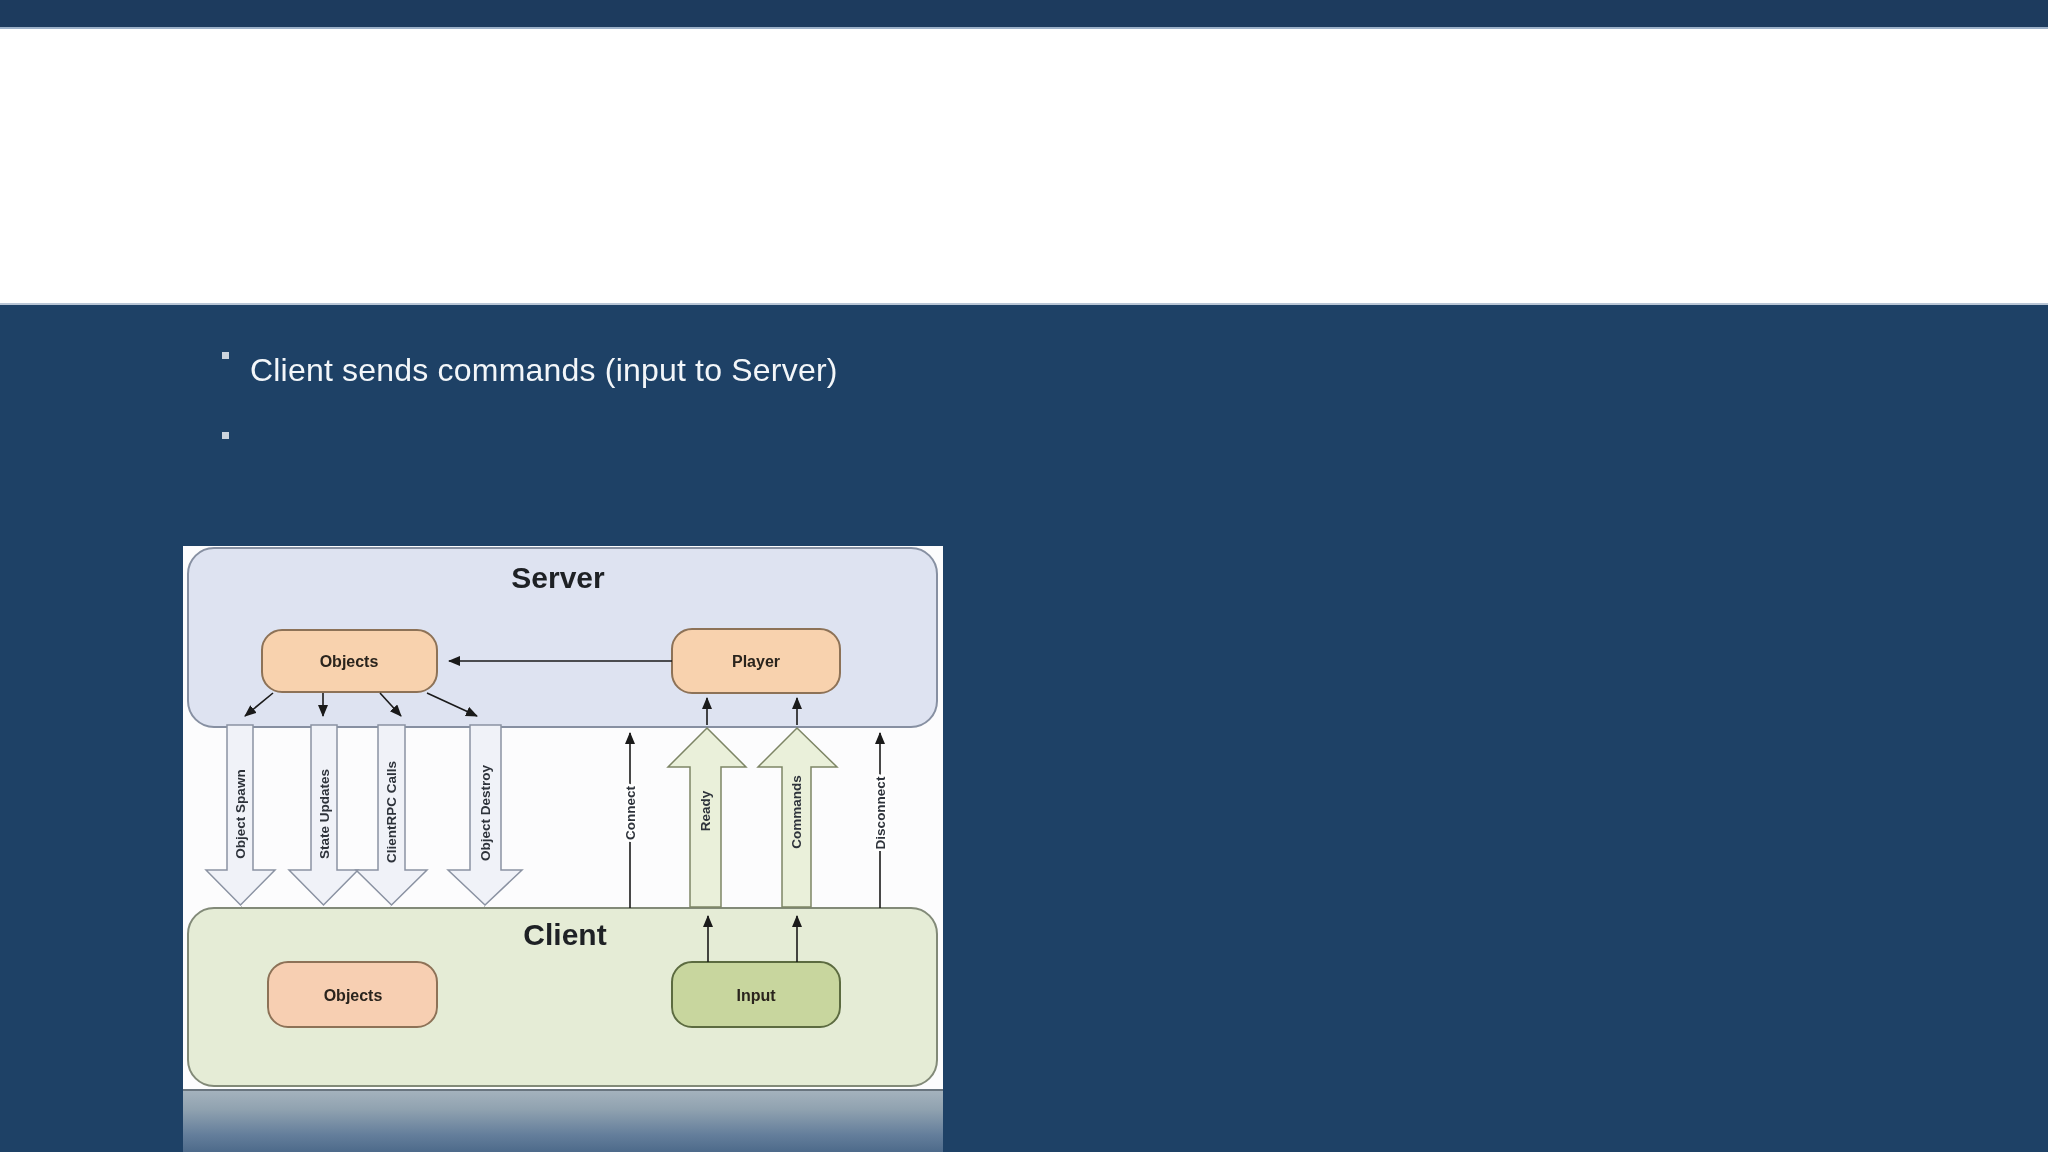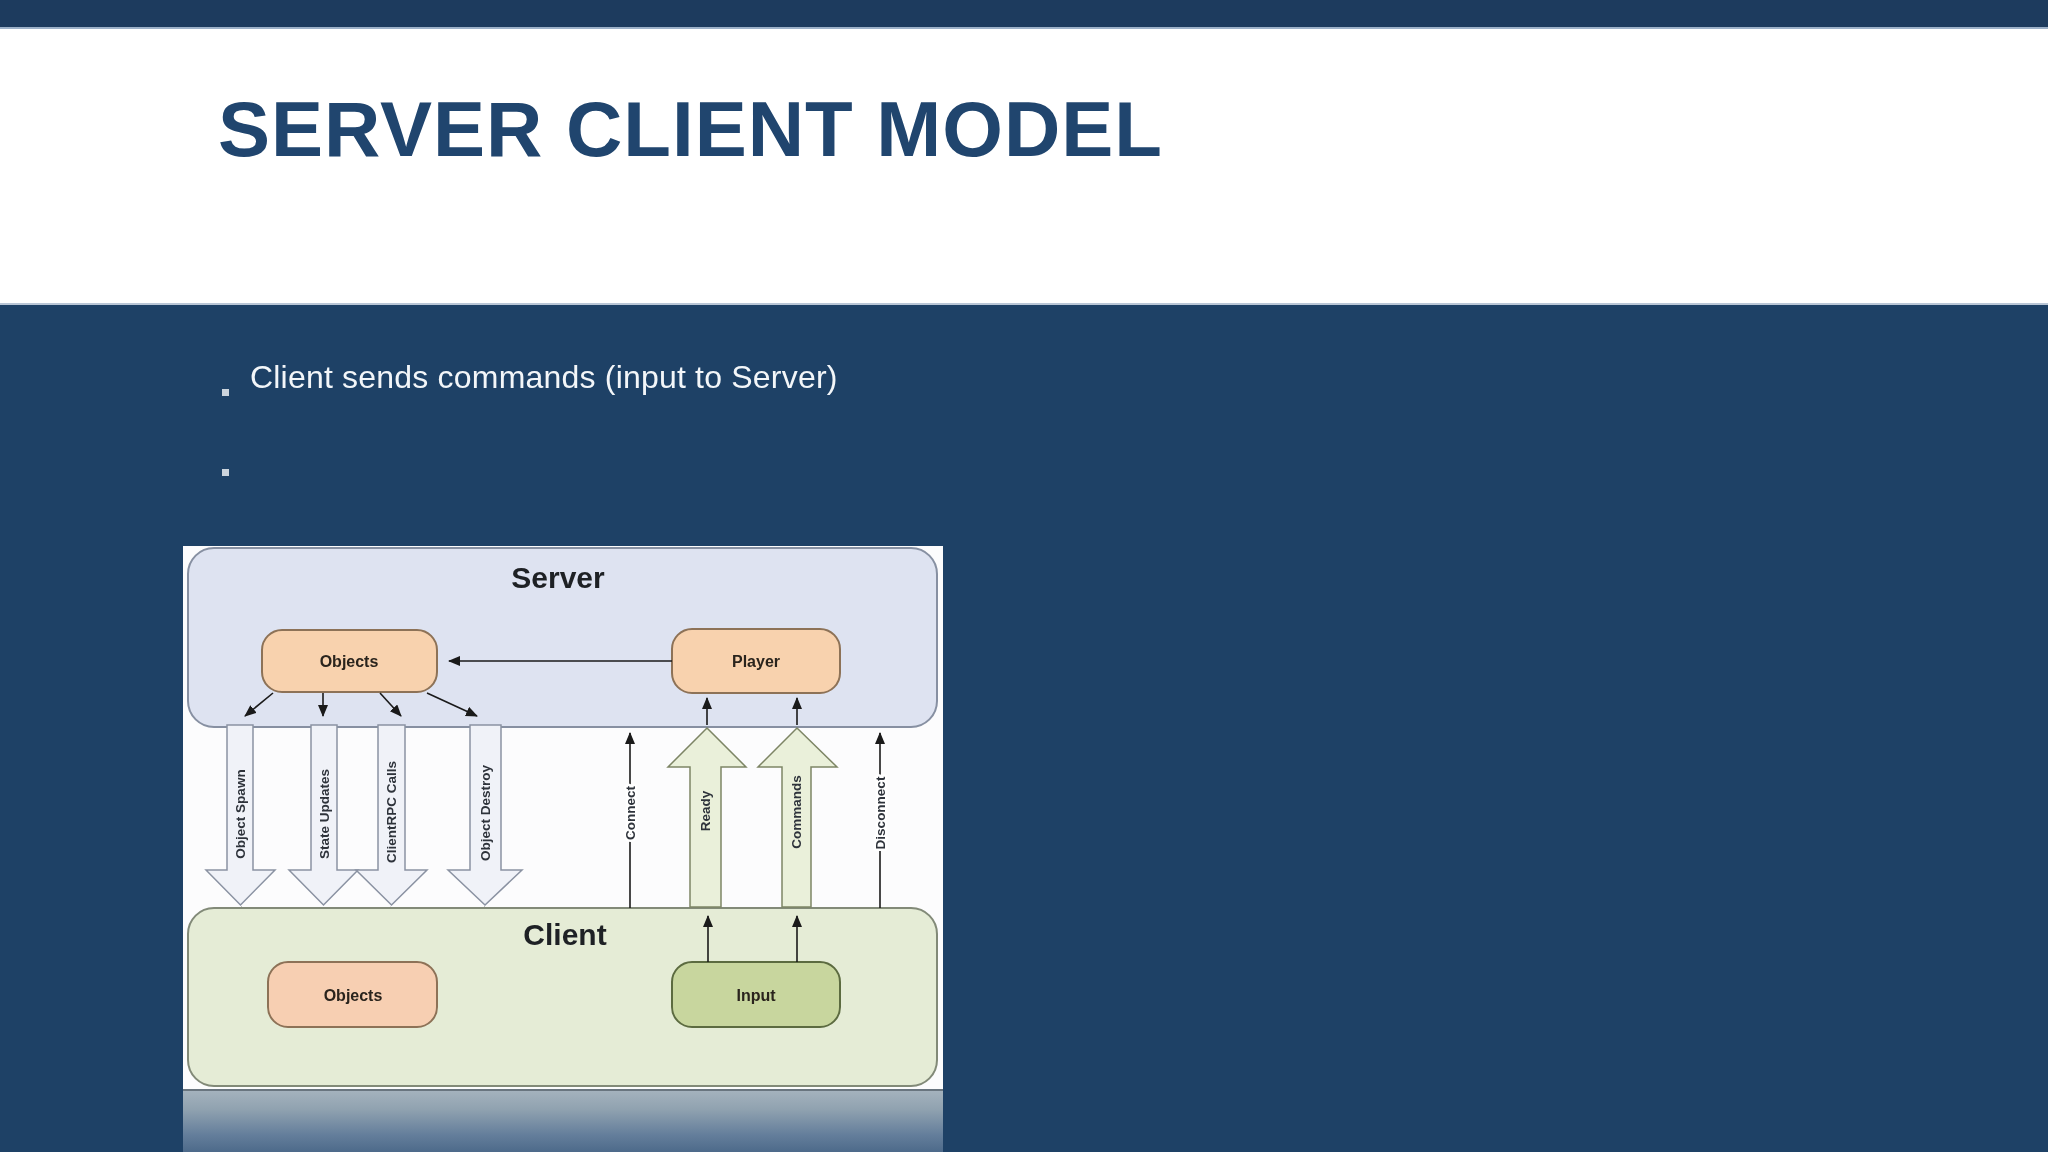--- a/index.html
+++ b/index.html
@@ -8,21 +8,21 @@
     background:#1e4166;font-family:"Liberation Sans",sans-serif;
   }
   .topbar{position:absolute;left:0;top:0;width:2048px;height:27px;background:#1d3b5e;}
   .accent-line{position:absolute;left:0;top:27px;width:2048px;height:2px;background:#9db1c9;}
   .title-band{position:absolute;left:0;top:29px;width:2048px;height:274px;background:#ffffff;border-bottom:2px solid #b9c6d6;}
   .slide-title{
     position:absolute;left:218px;top:84px;font-size:78px;font-weight:600;
     color:#20456e;letter-spacing:1px;white-space:nowrap;
   }
   .bullets{position:absolute;left:222px;top:352px;}
-  .bullet-row{display:flex;align-items:flex-end;height:44px;margin-bottom:36px;}
+  .bullet-row{display:flex;align-items:flex-start;height:44px;margin-bottom:36px;}
   .bullet-sq{width:7px;height:7px;background:#ccd4dd;margin-right:21px;flex:none;}
   .bullet-text{font-size:32px;color:#f3f6f9;white-space:nowrap;letter-spacing:0.2px;}
   .diagram{position:absolute;left:183px;top:546px;width:760px;height:543px;background:#fcfcfd;}
   .dsvg{display:block;}
   .dsvg text{font-family:"Liberation Sans",sans-serif;}
   .dg-big{font-size:30px;font-weight:700;fill:#1e2125;}
   .dg-box{font-size:16px;font-weight:700;fill:#2a241d;}
   .dg-rot{font-size:13.5px;font-weight:700;fill:#2e333b;paint-order:stroke;stroke-linejoin:round;stroke-width:5px;}
   .halo-lav{stroke:#f0f2f8;}
   .halo-grn{stroke:#eaf0da;}
@@ -34,21 +34,20 @@
     background:linear-gradient(180deg,#a4b2bd 0%,#90a2b0 30%,#647e9b 72%,#4d6a8a 100%);
   }
 </style>
 </head>
 <body>
 
 <div class="slide">
   <div class="topbar"></div>
   <div class="accent-line"></div>
   <div class="title-band"></div>
-  <div class="slide-title">SERVER CLIENT MODEL</div>
 
   <div class="bullets">
     <div class="bullet-row">
       <div class="bullet-sq"></div>
       <div class="bullet-text">Client sends commands (input to Server)</div>
     </div>
     <div class="bullet-row">
       <div class="bullet-sq"></div>
     </div>
   </div>

